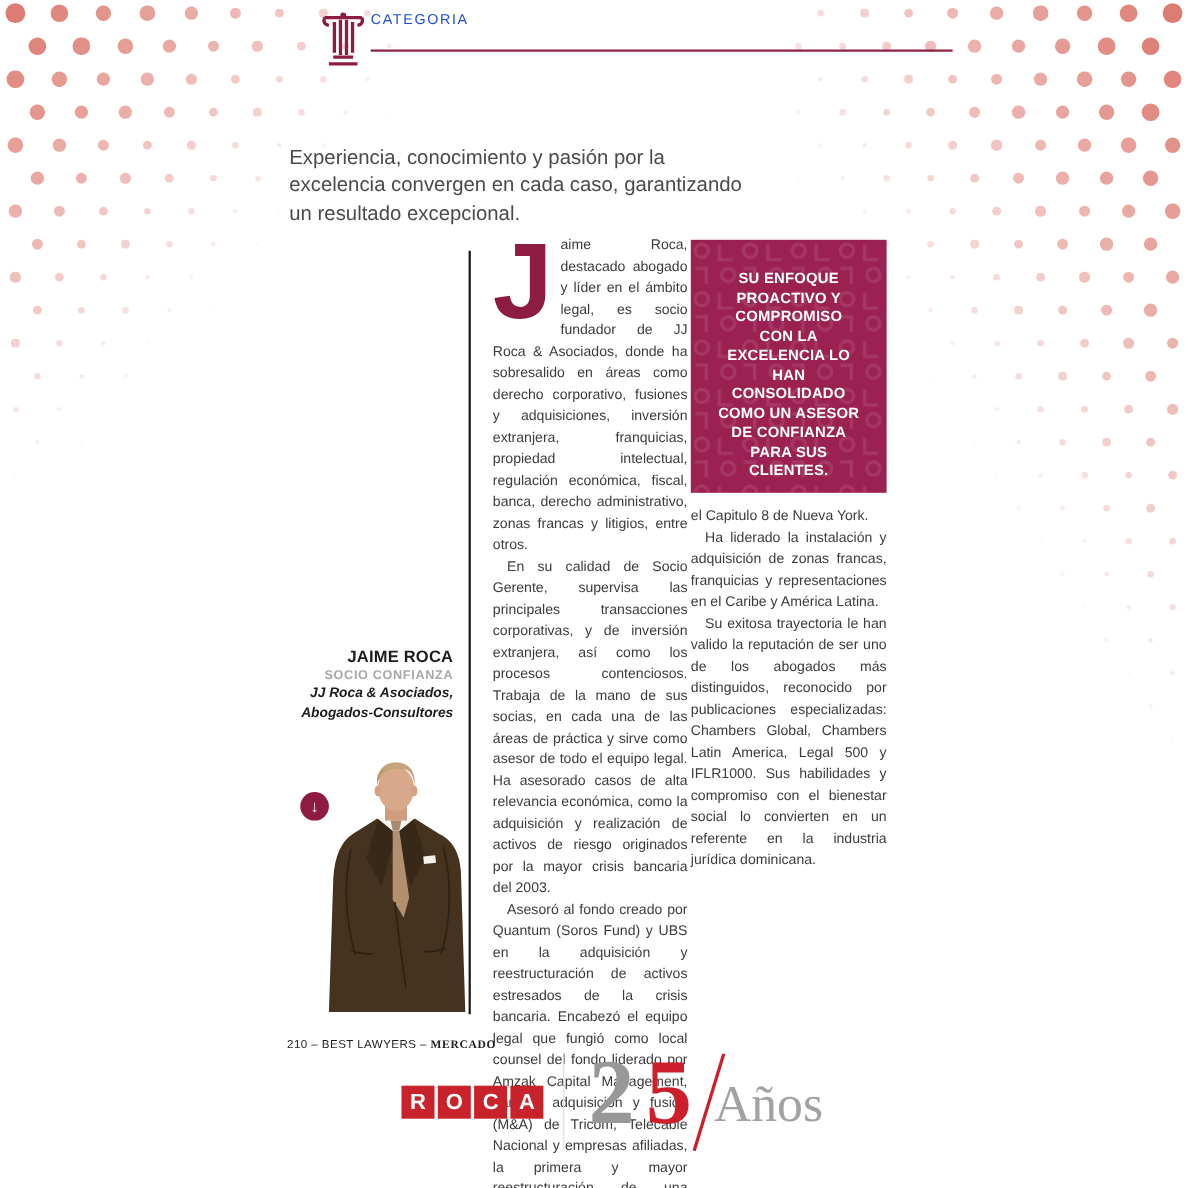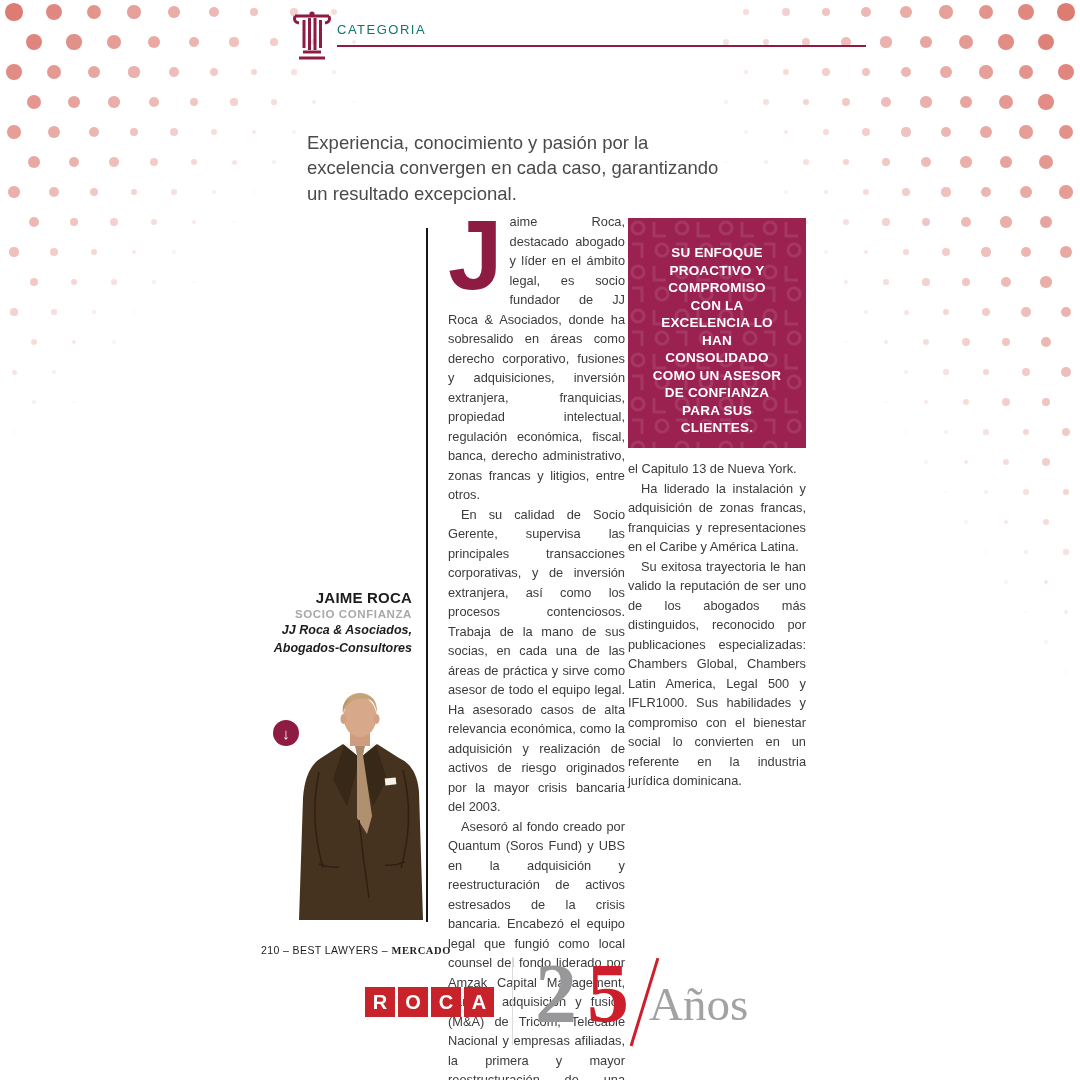--- a/index.html
+++ b/index.html
@@ -4,28 +4,28 @@
 <style>
   html,body{margin:0;padding:0;background:#ffffff;}
   .page{position:relative;width:1080px;height:1080px;background:#ffffff;overflow:hidden;
         font-family:"Liberation Sans",sans-serif;color:#3b3b3b;}
   .layer{position:absolute;z-index:1;}
   .dots{position:absolute;inset:0;z-index:0;}
   .dot{position:absolute;border-radius:50%;}
 
   
   .cat-row{left:291px;top:8px;width:640px;height:56px;}
-  .cat-label{position:absolute;left:46px;top:14px;font-size:13px;letter-spacing:1.5px;color:#0f766e;}
+  .cat-label{position:absolute;left:46px;top:2px;font-size:13px;letter-spacing:1.5px;color:#1d4ed8;}
   .cat-line{position:absolute;left:46px;top:37px;width:529px;height:2px;background:#8e1c42;}
 
   
   .kicker{left:262px;top:66px;font-size:17px;font-weight:700;color:#8e1c42;letter-spacing:-0.2px;white-space:nowrap;}
   .kicker .sep{padding:0 10px;}
   .headline{left:260px;top:86px;font-size:28px;font-weight:700;color:#262626;letter-spacing:-0.6px;white-space:nowrap;}
-  .standfirst{left:263px;top:130px;width:420px;font-size:18.5px;line-height:1.37;color:#4a4a4a;margin-left:44px;}
+  .standfirst{left:263px;top:130px;width:420px;font-size:18.5px;line-height:1.37;color:#4a4a4a;}
 
   
   .vrule{left:426px;top:228px;width:2px;height:694px;background:#161616;}
   .colB{left:448px;top:212px;width:177px;text-align:justify;font-size:12.8px;line-height:1.525;color:#3b3b3b;}
   .colC{left:628px;top:459px;width:178px;text-align:justify;font-size:12.8px;line-height:1.525;color:#3b3b3b;}
   .colB p,.colC p{margin:0;}
   .colB p.ind,.colC p.ind{text-indent:13px;}
   .dropcap{float:left;font-size:98px;line-height:78px;font-weight:700;color:#8e1c42;margin:4px 7px 0 0;}
 
   
@@ -318,21 +318,21 @@
             <path d="M4 26 h10 v14"></path>
           </g>
         </pattern>
       </defs>
       <rect width="178" height="230" fill="url(#qp)"></rect>
     </svg>
     <div class="quote-text">SU ENFOQUE PROACTIVO Y COMPROMISO CON LA EXCELENCIA LO HAN CONSOLIDADO COMO UN ASESOR DE CONFIANZA PARA SUS CLIENTES.</div>
   </div>
 
   <div class="layer colC">
-    <p>el Capitulo 13 de Nueva York.</p>
+    <p>el Capitulo 8 de Nueva York.</p>
     <p class="ind">Ha liderado la instalación y adquisición de zonas francas, franquicias y representaciones en el Caribe y América Latina.</p>
     <p class="ind">Su exitosa trayectoria le han valido la reputación de ser uno de los abogados más distinguidos, reconocido por publicaciones especializadas: Chambers Global, Chambers Latin America, Legal 500 y IFLR1000. Sus habilidades y compromiso con el bienestar social lo convierten en un referente en la industria jurídica dominicana.</p>
   </div>
 
   <div class="layer caption">
     <div class="cap-name">JAIME ROCA</div>
     <div class="cap-role">SOCIO CONFIANZA</div>
     <div class="cap-firm">JJ Roca &amp; Asociados,</div>
     <div class="cap-firm">Abogados-Consultores</div>
   </div>

